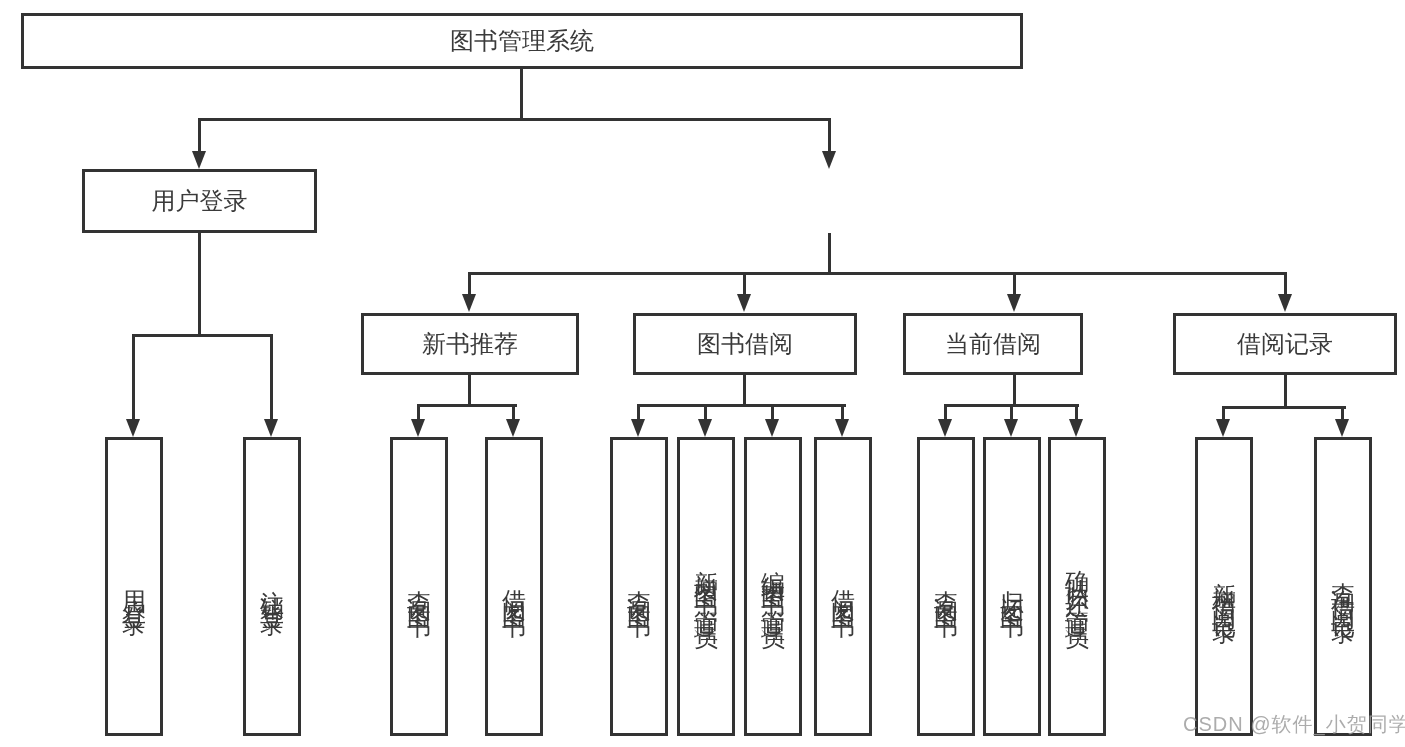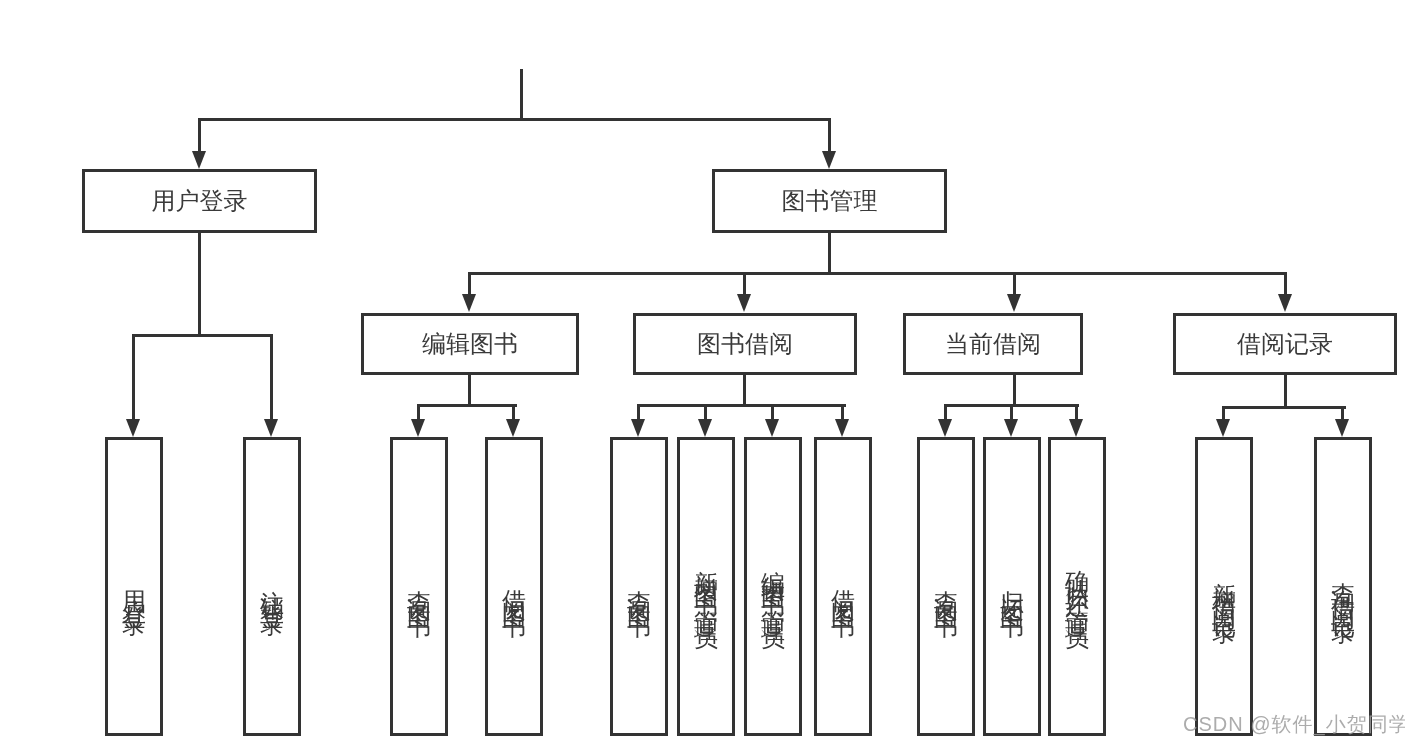--- a/index.html
+++ b/index.html
@@ -16,33 +16,33 @@
   .ah{position:absolute;width:0;height:0;border-left:7px solid transparent;
       border-right:7px solid transparent;border-top:18px solid #333333;}
   .watermark{position:absolute;left:1183px;top:711px;font-size:20px;
       color:rgba(158,158,158,0.85);white-space:nowrap;z-index:10;letter-spacing:1px;}
 </style>
 </head>
 <body>
 
 <div class="stage">
 
+  <div class="box" style="left:21px;top:13px;width:1002px;height:56px;">
+    <span>图书管理系统</span>
+  </div>
 
   <div class="vline" style="left:520px;top:69px;height:50px;"></div>
   <div class="hline" style="left:198px;top:118px;width:633px;"></div>
   <div class="vline" style="left:198px;top:118px;height:34px;"></div>
   <div class="ah" style="left:192px;top:151px;"></div>
   <div class="vline" style="left:828px;top:118px;height:34px;"></div>
   <div class="ah" style="left:822px;top:151px;"></div>
 
   <div class="box" style="left:82px;top:169px;width:235px;height:64px;">
     <span>用户登录</span>
-  </div>
-  <div class="box" style="left:712px;top:169px;width:235px;height:64px;">
-    <span>图书管理</span>
   </div>
 
   <div class="vline" style="left:198px;top:233px;height:104px;"></div>
   <div class="hline" style="left:132px;top:334px;width:141px;"></div>
   <div class="vline" style="left:132px;top:334px;height:85px;"></div>
   <div class="ah" style="left:126px;top:419px;"></div>
   <div class="vline" style="left:270px;top:334px;height:85px;"></div>
   <div class="ah" style="left:264px;top:419px;"></div>
 
   <div class="vline" style="left:828px;top:233px;height:42px;"></div>
@@ -50,21 +50,21 @@
   <div class="vline" style="left:468px;top:272px;height:23px;"></div>
   <div class="ah" style="left:462px;top:294px;"></div>
   <div class="vline" style="left:743px;top:272px;height:23px;"></div>
   <div class="ah" style="left:737px;top:294px;"></div>
   <div class="vline" style="left:1013px;top:272px;height:23px;"></div>
   <div class="ah" style="left:1007px;top:294px;"></div>
   <div class="vline" style="left:1284px;top:272px;height:23px;"></div>
   <div class="ah" style="left:1278px;top:294px;"></div>
 
   <div class="box" style="left:361px;top:313px;width:218px;height:62px;">
-    <span>编辑图书</span>
+    <span>新书推荐</span>
   </div>
   <div class="box" style="left:633px;top:313px;width:224px;height:62px;justify-content:center;">
     <span>图书借阅</span>
   </div>
   <div class="box" style="left:903px;top:313px;width:180px;height:62px;">
     <span>当前借阅</span>
   </div>
   <div class="box" style="left:1173px;top:313px;width:224px;height:62px;">
     <span>借阅记录</span>
   </div>

